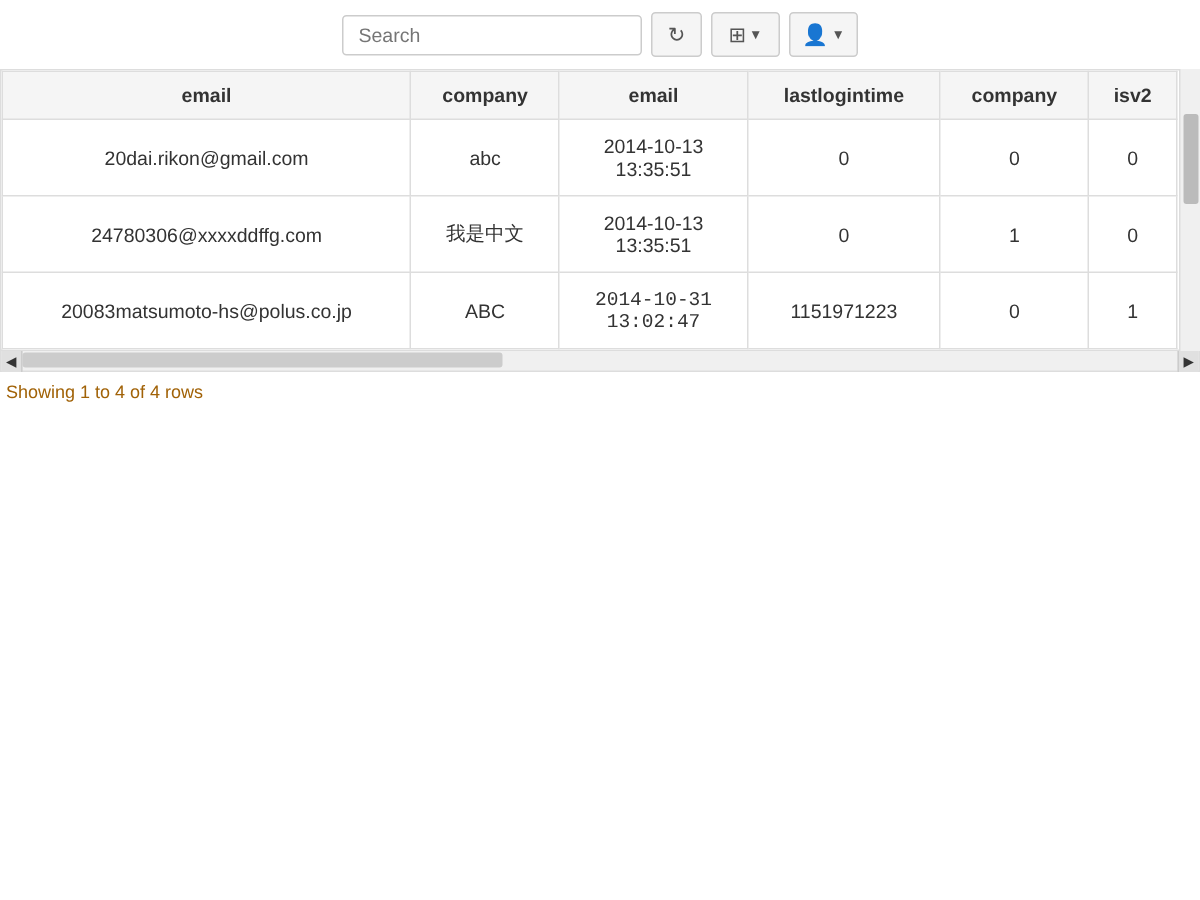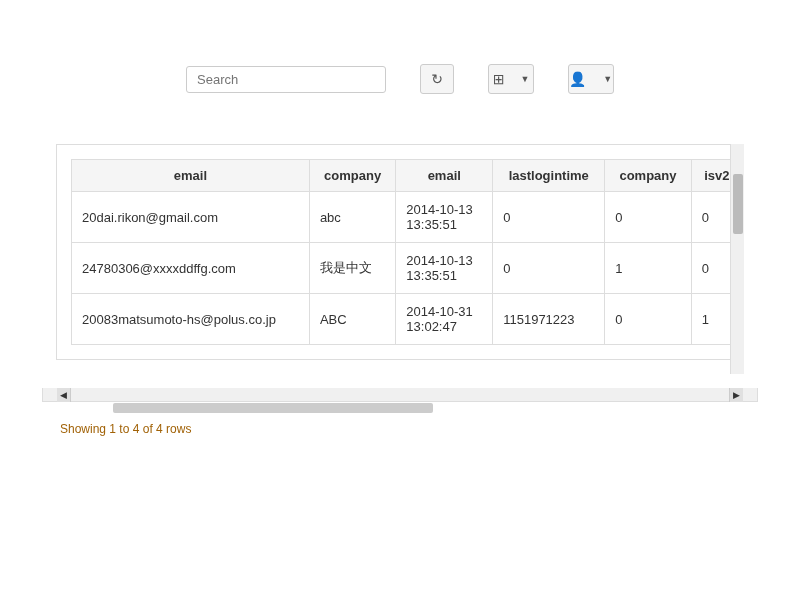--- a/index.html
+++ b/index.html
@@ -1,15 +1,15 @@
 <!DOCTYPE html>
 <html><head>
   <meta charset="utf-8">
   <style>
-    * { box-sizing: border-box; margin: 14px; padding: 0; }
+    * { box-sizing: border-box; margin: 0; padding: 0; }
     body {
       font-family: Arial, sans-serif;
       font-size: 13px;
       background: #fff;
       color: #333;
     }
     .toolbar {
       display: flex;
       align-items: center;
       justify-content: center;
@@ -58,21 +58,21 @@
       border: 1px solid #ddd;
       padding: 8px 10px;
       text-align: center;
       font-weight: bold;
       font-size: 13px;
       white-space: nowrap;
     }
     tbody td {
       border: 1px solid #ddd;
       padding: 10px 10px;
-      text-align: left;
+      text-align: center;
       font-size: 13px;
       vertical-align: middle;
     }
     tbody tr:nth-child(odd) { background: #fff; }
     tbody tr:nth-child(even) { background: #fff; }
     .status-bar {
       padding: 6px 4px;
       font-size: 12px;
       color: #a16207;
     }
@@ -154,21 +154,21 @@
     <span>⊞</span>
     <span class="btn-arrow">▼</span>
   </div>
   <div class="toolbar-btn toolbar-btn-wide">
     <span>👤</span>
     <span class="btn-arrow">▼</span>
   </div>
 </div>
 
 <div class="table-outer">
-  <div style="overflow:hidden; position:relative;border-radius:11px;">
+  <div style="overflow:hidden; position:relative;">
     <div style="overflow-x:hidden; overflow-y:auto; max-height:240px; border:1px solid #ddd; padding-right:14px;">
       <table>
         <thead>
           <tr>
             <th>email</th>
             <th>company</th>
             <th>email</th>
             <th>lastlogintime</th>
             <th>company</th>
             <th>isv2</th>
@@ -189,21 +189,21 @@
               <td>我是中文</td>
               <td style="white-space: pre-line;">2014-10-13
 13:35:51</td>
               <td>0</td>
               <td>1</td>
               <td>0</td>
             </tr>
             <tr>
               <td>20083matsumoto-hs@polus.co.jp</td>
               <td>ABC</td>
-              <td style="white-space: pre-line;">2014-10-31
+              <td style="white-space: pre-line; font-family: Liberation Mono, monospace;">2014-10-31
 13:02:47</td>
               <td>1151971223</td>
               <td>0</td>
               <td>1</td>
             </tr>
           </tbody>
       </table>
     </div>
     <div class="scrollbar-v" style="position:absolute;right:0;top:0;height:240px;">
       <div class="scrollbar-thumb"></div>

